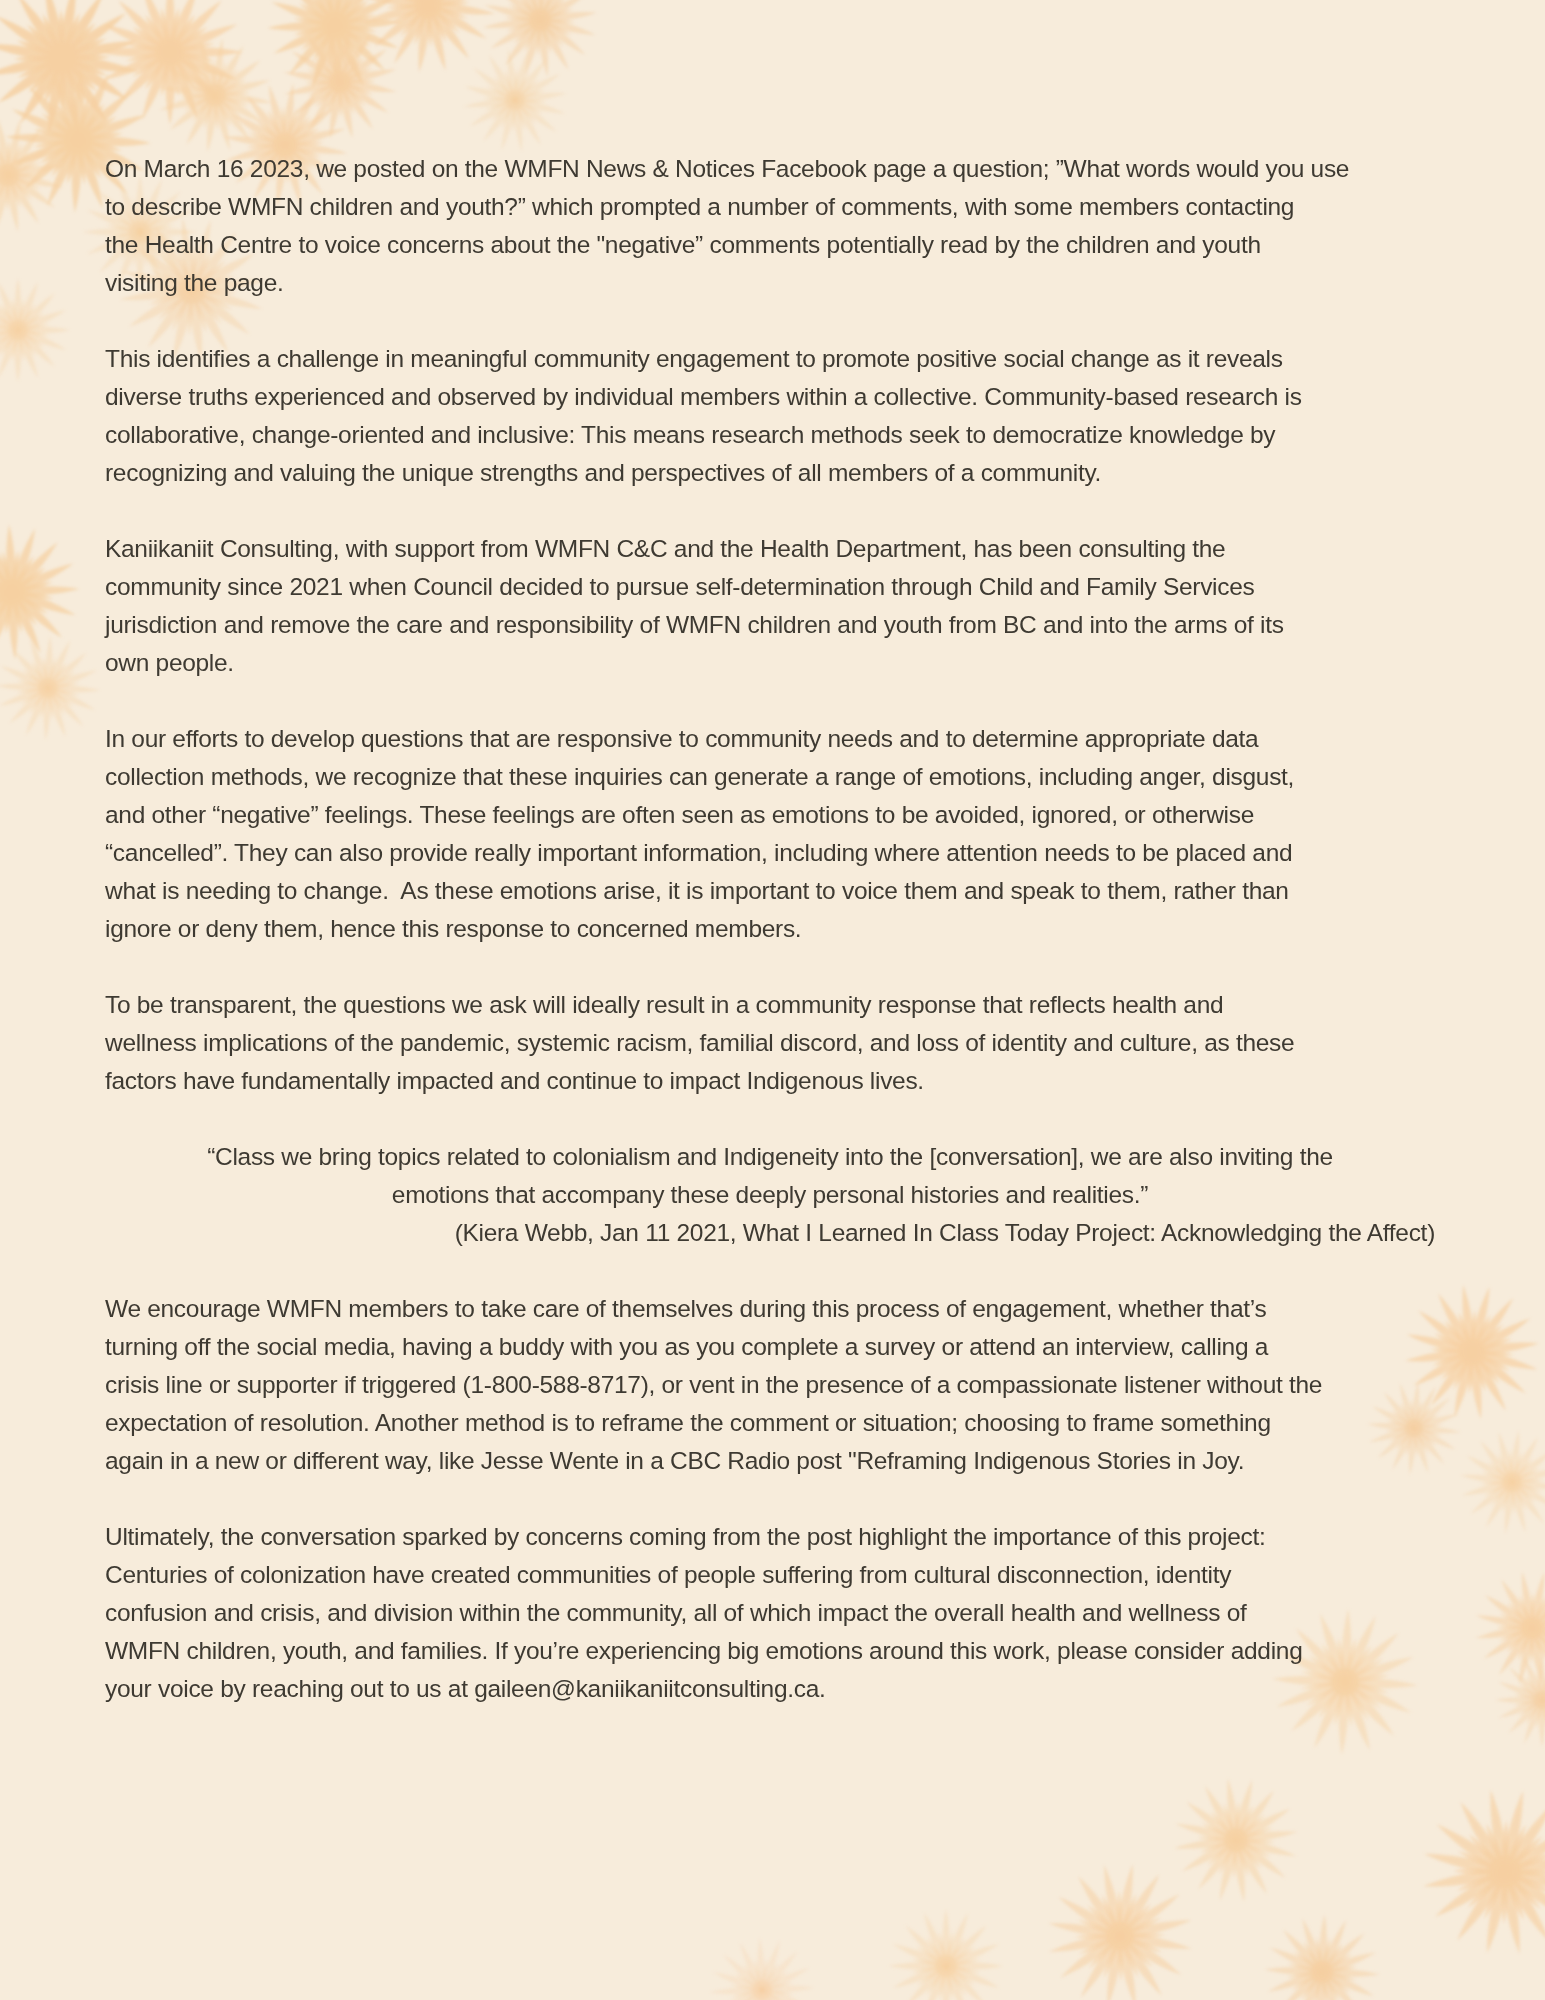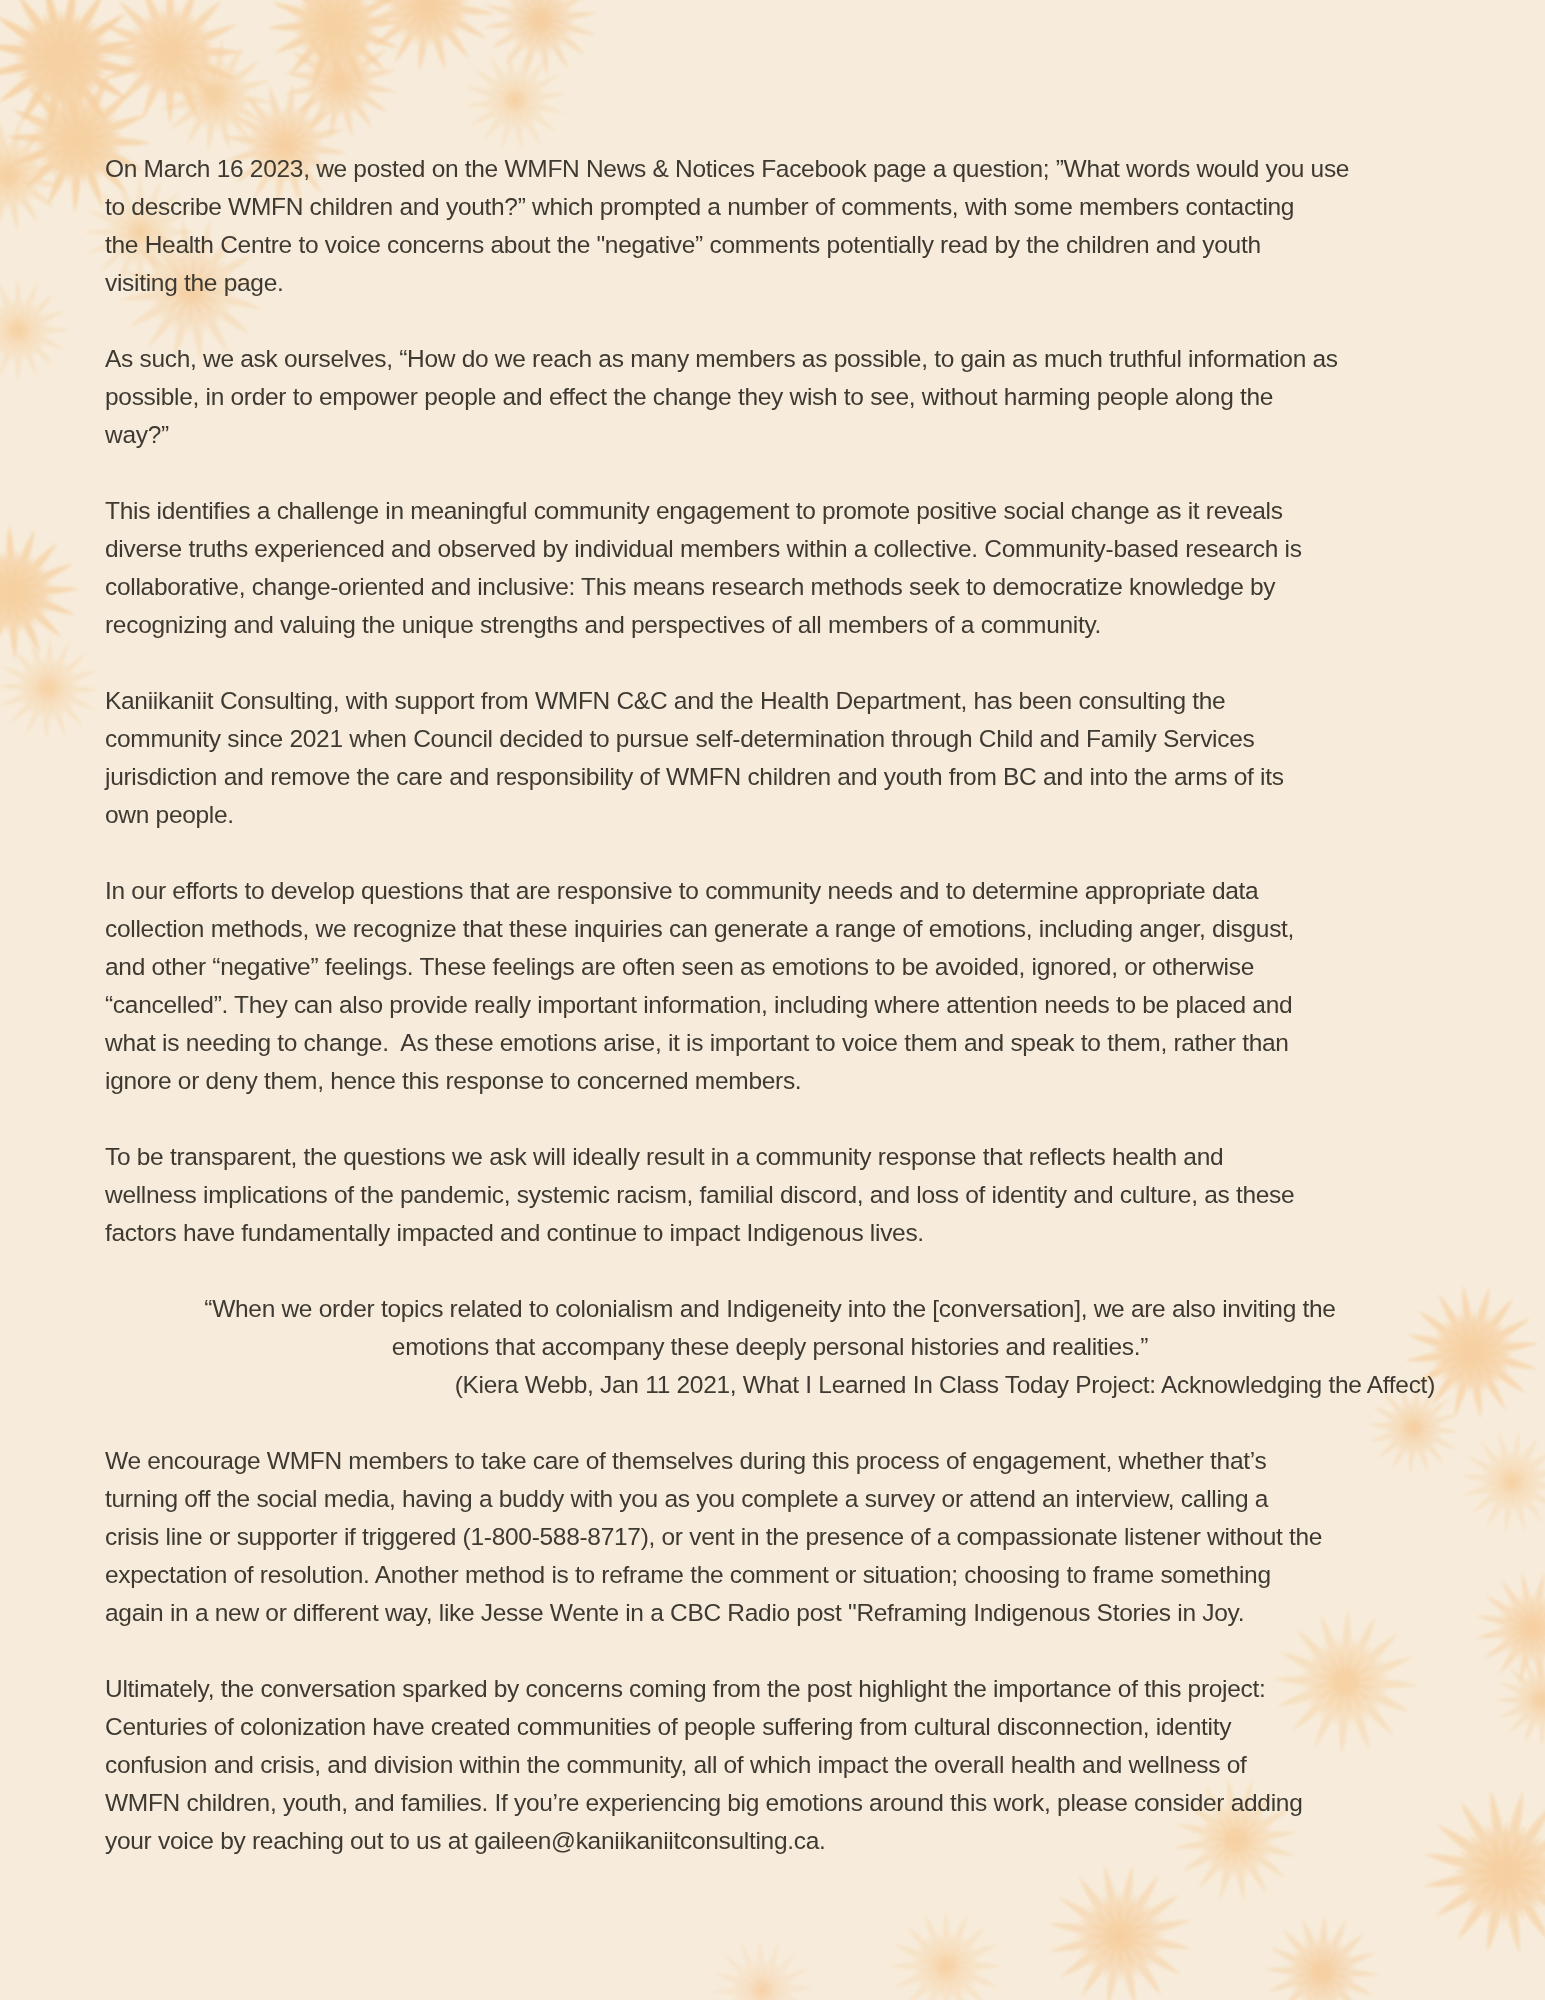--- a/index.html
+++ b/index.html
@@ -111,42 +111,39 @@
     <use href="#flower" transform="translate(1322 1972) rotate(70) scale(1.1)" fill-opacity="0.5"></use>
     <use href="#flower" transform="translate(762 1990) rotate(20) scale(1.0)" fill-opacity="0.25"></use>
   </g>
 </svg>
 
 <div id="content">
   <p class="para">On March 16 2023, we posted on the WMFN News &amp; Notices Facebook page a question; ”What words would you use
 to describe WMFN children and youth?” which prompted a number of comments, with some members contacting
 the Health Centre to voice concerns about the "negative” comments potentially read by the children and youth
 visiting the page.</p>
-  <p class="para">As such, we ask ourselves, “How do we reach as many members as possible, to gain as much truthful information as
-possible, in order to empower people and effect the change they wish to see, without harming people along the
-way?”</p>
   <p class="para">This identifies a challenge in meaningful community engagement to promote positive social change as it reveals
 diverse truths experienced and observed by individual members within a collective. Community-based research is
 collaborative, change-oriented and inclusive: This means research methods seek to democratize knowledge by
 recognizing and valuing the unique strengths and perspectives of all members of a community.</p>
   <p class="para">Kaniikaniit Consulting, with support from WMFN C&amp;C and the Health Department, has been consulting the
 community since 2021 when Council decided to pursue self-determination through Child and Family Services
 jurisdiction and remove the care and responsibility of WMFN children and youth from BC and into the arms of its
 own people.</p>
   <p class="para">In our efforts to develop questions that are responsive to community needs and to determine appropriate data
 collection methods, we recognize that these inquiries can generate a range of emotions, including anger, disgust,
 and other “negative” feelings. These feelings are often seen as emotions to be avoided, ignored, or otherwise
 “cancelled”. They can also provide really important information, including where attention needs to be placed and
 what is needing to change.  As these emotions arise, it is important to voice them and speak to them, rather than
 ignore or deny them, hence this response to concerned members.</p>
   <p class="para">To be transparent, the questions we ask will ideally result in a community response that reflects health and
 wellness implications of the pandemic, systemic racism, familial discord, and loss of identity and culture, as these
 factors have fundamentally impacted and continue to impact Indigenous lives.</p>
   <div class="quote-block">
-    <div class="quote-text">“When we order topics related to colonialism and Indigeneity into the [conversation], we are also inviting the
+    <div class="quote-text">“Class we bring topics related to colonialism and Indigeneity into the [conversation], we are also inviting the
 emotions that accompany these deeply personal histories and realities.”</div>
     <div class="quote-citation">(Kiera Webb, Jan 11 2021, What I Learned In Class Today Project: Acknowledging the Affect)</div>
   </div>
   <p class="para">We encourage WMFN members to take care of themselves during this process of engagement, whether that’s
 turning off the social media, having a buddy with you as you complete a survey or attend an interview, calling a
 crisis line or supporter if triggered (1-800-588-8717), or vent in the presence of a compassionate listener without the
 expectation of resolution. Another method is to reframe the comment or situation; choosing to frame something
 again in a new or different way, like Jesse Wente in a CBC Radio post "Reframing Indigenous Stories in Joy.</p>
   <p class="para">Ultimately, the conversation sparked by concerns coming from the post highlight the importance of this project:
 Centuries of colonization have created communities of people suffering from cultural disconnection, identity

